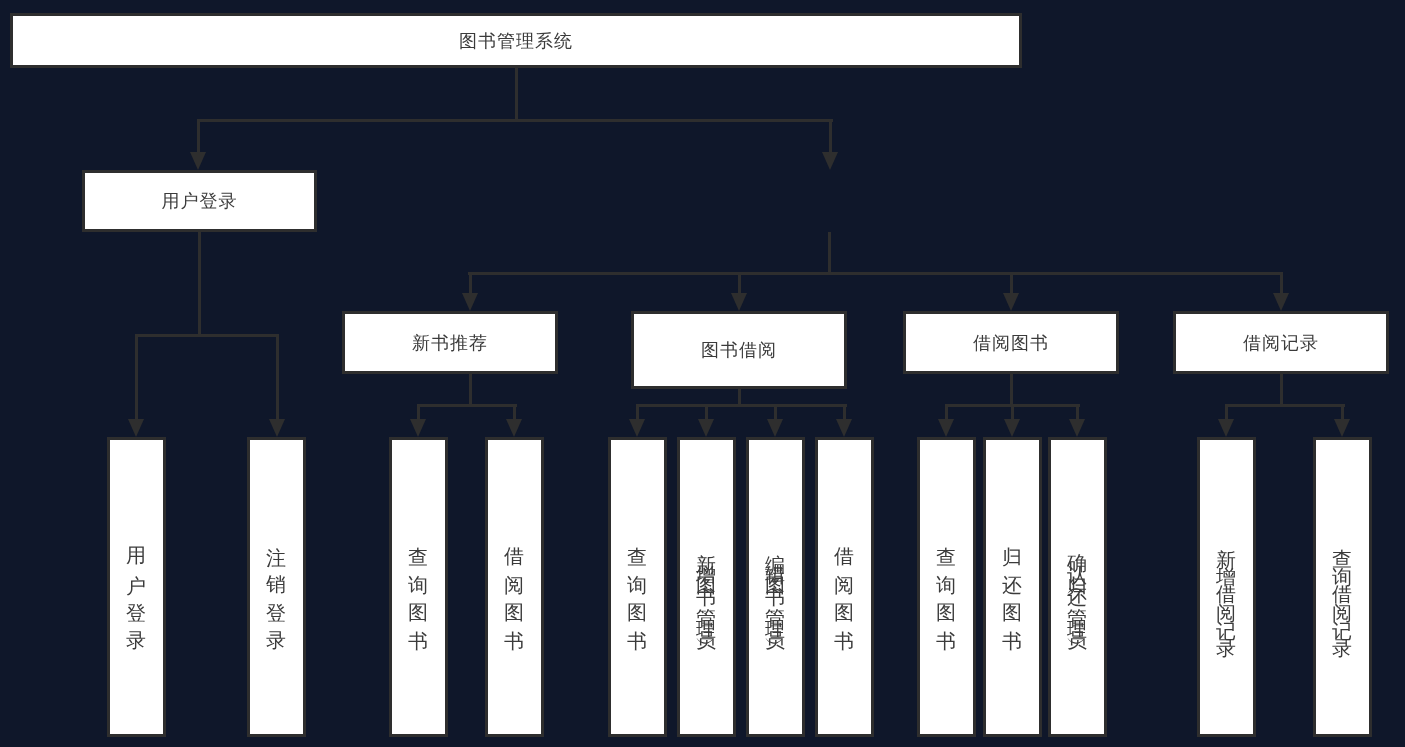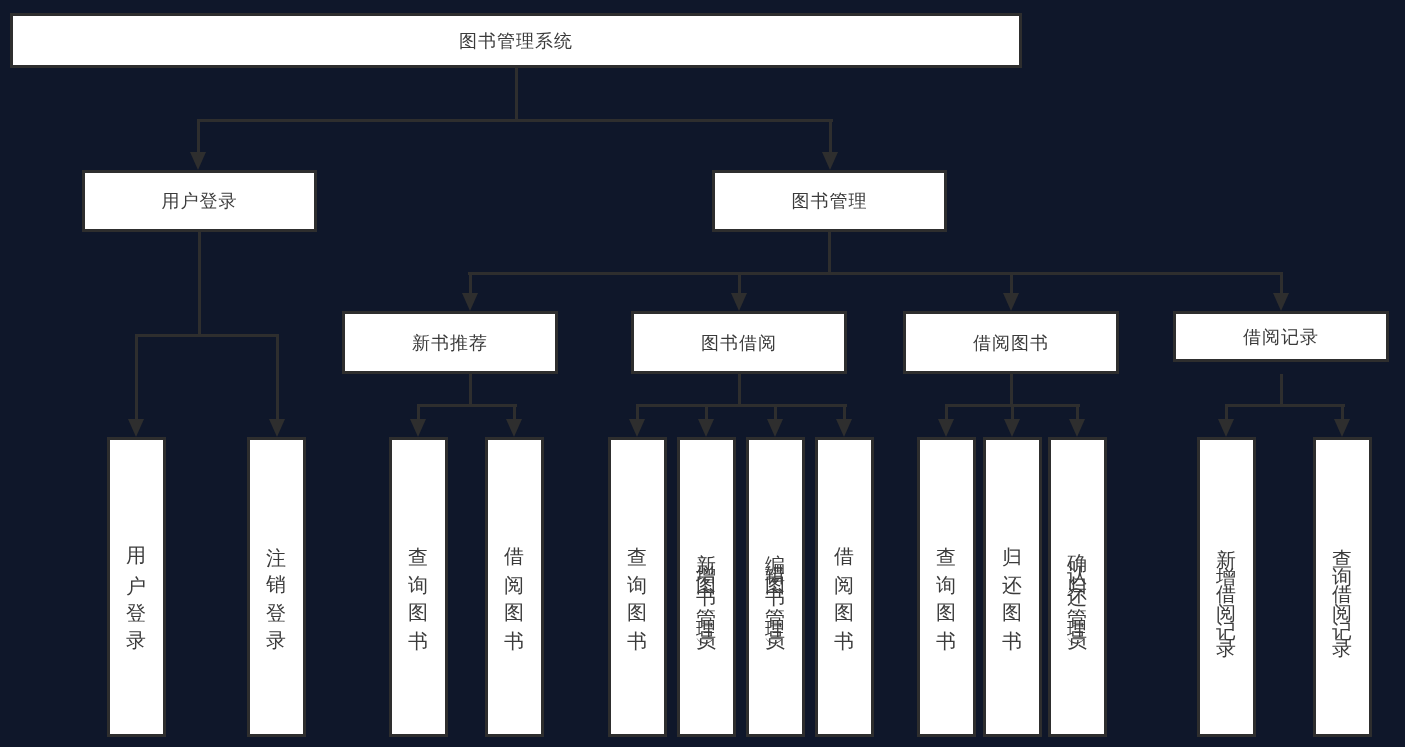--- a/index.html
+++ b/index.html
@@ -45,44 +45,43 @@
   <div class="node" style="left:10px;top:13px;width:1012px;height:55px">图书管理系统</div>
 
   <div class="line" style="left:515px;top:67px;width:3px;height:53px"></div>
   <div class="line" style="left:197px;top:119px;width:636px;height:3px"></div>
   <div class="line" style="left:197px;top:119px;width:3px;height:35px"></div>
   <div class="tri" style="left:190px;top:152px"></div>
   <div class="line" style="left:829px;top:119px;width:3px;height:35px"></div>
   <div class="tri" style="left:822px;top:152px"></div>
 
   <div class="node" style="left:82px;top:170px;width:235px;height:62px">用户登录</div>
-  <div class="node" style="left:712px;top:170px;width:235px;height:62px">图书管理</div>
 
   <div class="line" style="left:198px;top:232px;width:3px;height:103px"></div>
   <div class="line" style="left:135px;top:334px;width:144px;height:3px"></div>
   <div class="line" style="left:135px;top:334px;width:3px;height:86px"></div>
   <div class="tri" style="left:128px;top:419px"></div>
   <div class="line" style="left:276px;top:334px;width:3px;height:86px"></div>
   <div class="tri" style="left:269px;top:419px"></div>
 
   <div class="line" style="left:828px;top:232px;width:3px;height:42px"></div>
   <div class="line" style="left:468px;top:272px;width:815px;height:3px"></div>
   <div class="line" style="left:469px;top:272px;width:3px;height:22px"></div>
   <div class="tri" style="left:462px;top:293px"></div>
   <div class="line" style="left:738px;top:272px;width:3px;height:22px"></div>
   <div class="tri" style="left:731px;top:293px"></div>
   <div class="line" style="left:1010px;top:272px;width:3px;height:22px"></div>
   <div class="tri" style="left:1003px;top:293px"></div>
   <div class="line" style="left:1280px;top:272px;width:3px;height:22px"></div>
   <div class="tri" style="left:1273px;top:293px"></div>
 
   <div class="node" style="left:342px;top:311px;width:216px;height:63px">新书推荐</div>
-  <div class="node" style="left:631px;top:311px;width:216px;height:63px">图书借阅</div>
+  <div class="node" style="left:631px;top:311px;width:216px;height:78px">图书借阅</div>
   <div class="node" style="left:903px;top:311px;width:216px;height:63px">借阅图书</div>
-  <div class="node" style="left:1173px;top:311px;width:216px;height:51px">借阅记录</div>
+  <div class="node" style="left:1173px;top:311px;width:216px;height:63px">借阅记录</div>
 
   <div class="line" style="left:469px;top:374px;width:3px;height:32px"></div>
   <div class="line" style="left:417px;top:404px;width:100px;height:3px"></div>
   <div class="line" style="left:417px;top:404px;width:3px;height:17px"></div>
   <div class="tri" style="left:410px;top:419px"></div>
   <div class="line" style="left:513px;top:404px;width:3px;height:17px"></div>
   <div class="tri" style="left:506px;top:419px"></div>
 
   <div class="line" style="left:738px;top:374px;width:3px;height:32px"></div>
   <div class="line" style="left:636px;top:404px;width:211px;height:3px"></div>

